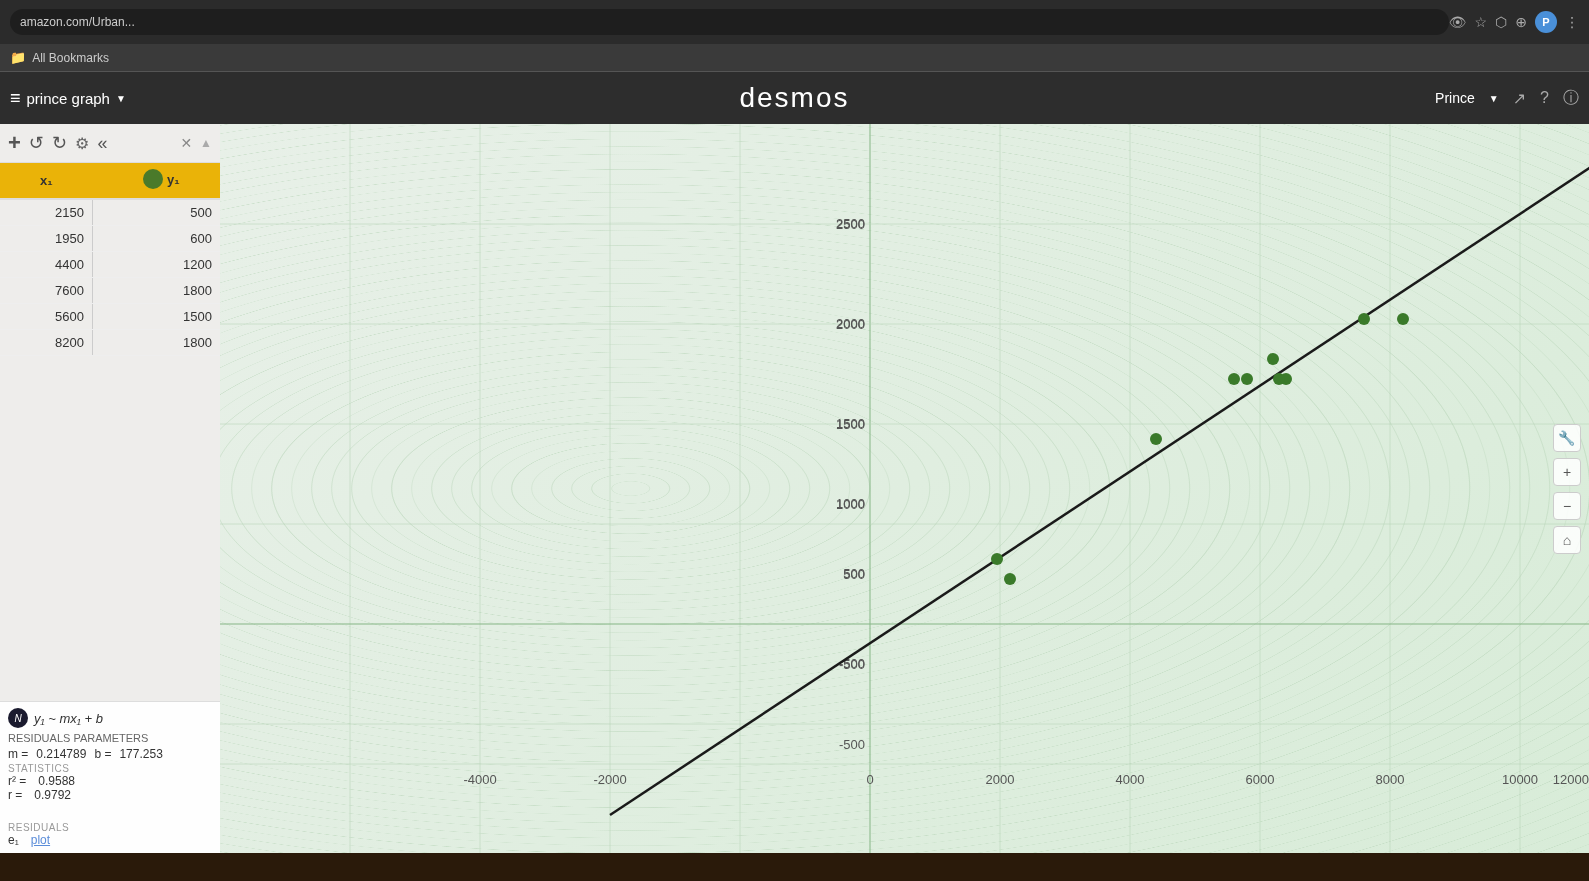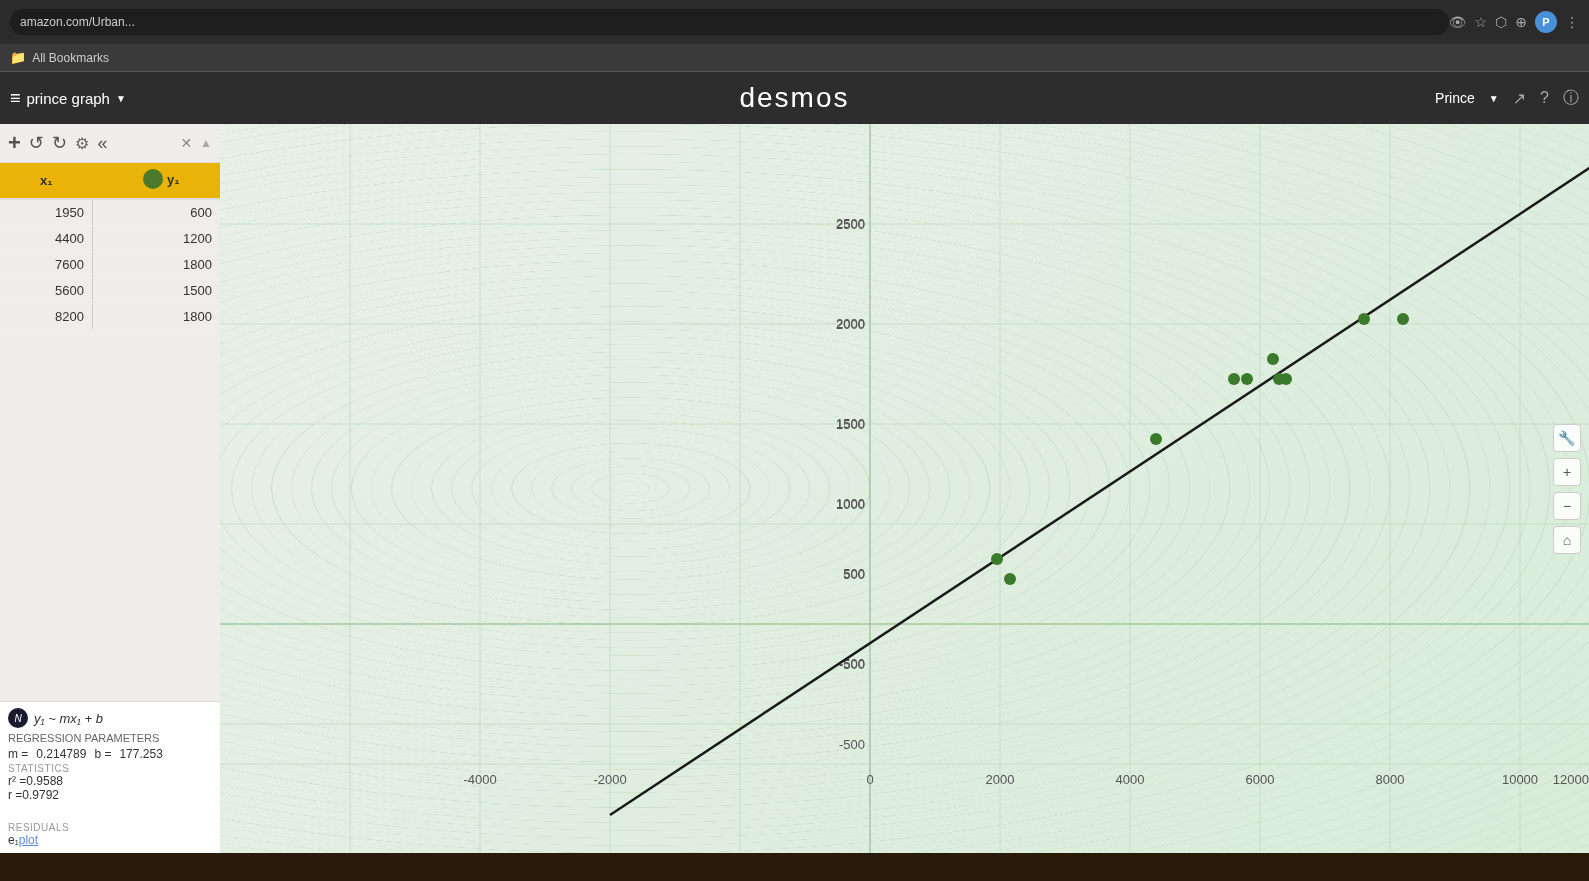--- a/index.html
+++ b/index.html
@@ -220,21 +220,21 @@
     }
     .reg-values {
       display: flex;
       gap: 8px;
       font-size: 12px;
       color: #333;
       margin: 2px 0;
     }
     .reg-residuals {
       display: flex;
-      gap: 0;
+      gap: 12px;
       font-size: 12px;
       color: #333;
       text-align: right;
     }
     .plot-link {
       color: #5b8dd9;
       cursor: pointer;
       text-decoration: underline;
       font-size: 12px;
     }
@@ -351,20 +351,24 @@
             </th>
             <th>
               <span class="col-icon">
                 <span class="color-dot" style="background:#4a7a2a;"></span>
                 <span>y₁</span>
               </span>
             </th>
           </tr>
         </thead>
         <tbody id="table-body">
+        <tr>
+              <td>2150</td>
+              <td>500</td>
+            </tr>
             <tr>
               <td>1950</td>
               <td>600</td>
             </tr>
             <tr>
               <td>4400</td>
               <td>1200</td>
             </tr>
             <tr>
               <td>7600</td>
@@ -380,21 +384,21 @@
             </tr>
           </tbody>
       </table>
     </div>
 
     <div class="regression-panel">
       <div class="regression-title">
         <span class="reg-icon">N</span>
         <span class="reg-formula">y₁ ~ mx₁ + b</span>
       </div>
-      <div class="reg-params">REGRESSION PARAMETERS</div>
+      <div class="reg-params">RESIDUALS PARAMETERS</div>
       <div class="reg-values">
         <span>m =</span>
         <span>0.214789</span>
         <span>b =</span>
         <span>177.253</span>
       </div>
       <div style="display:flex;gap:20px;flex-direction:column;">
         <div>
           <div class="reg-section-label">STATISTICS</div>
           <div class="reg-residuals">

